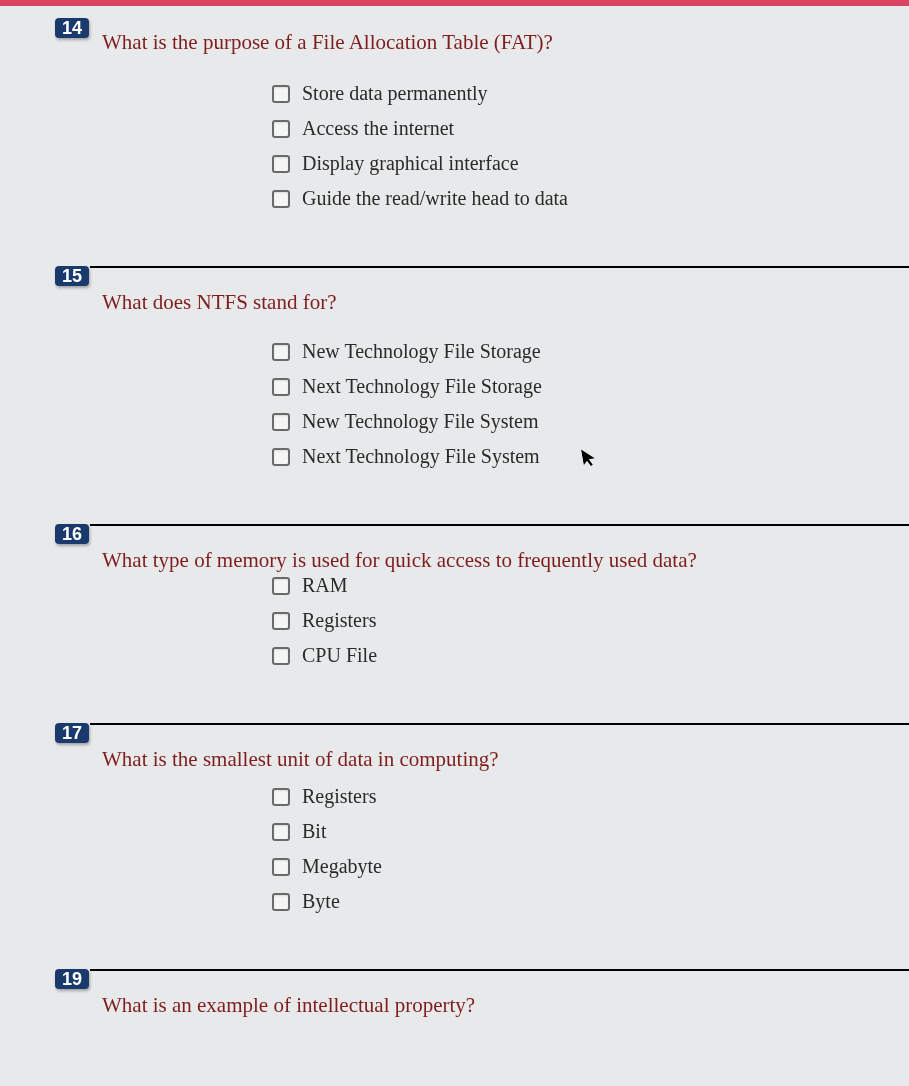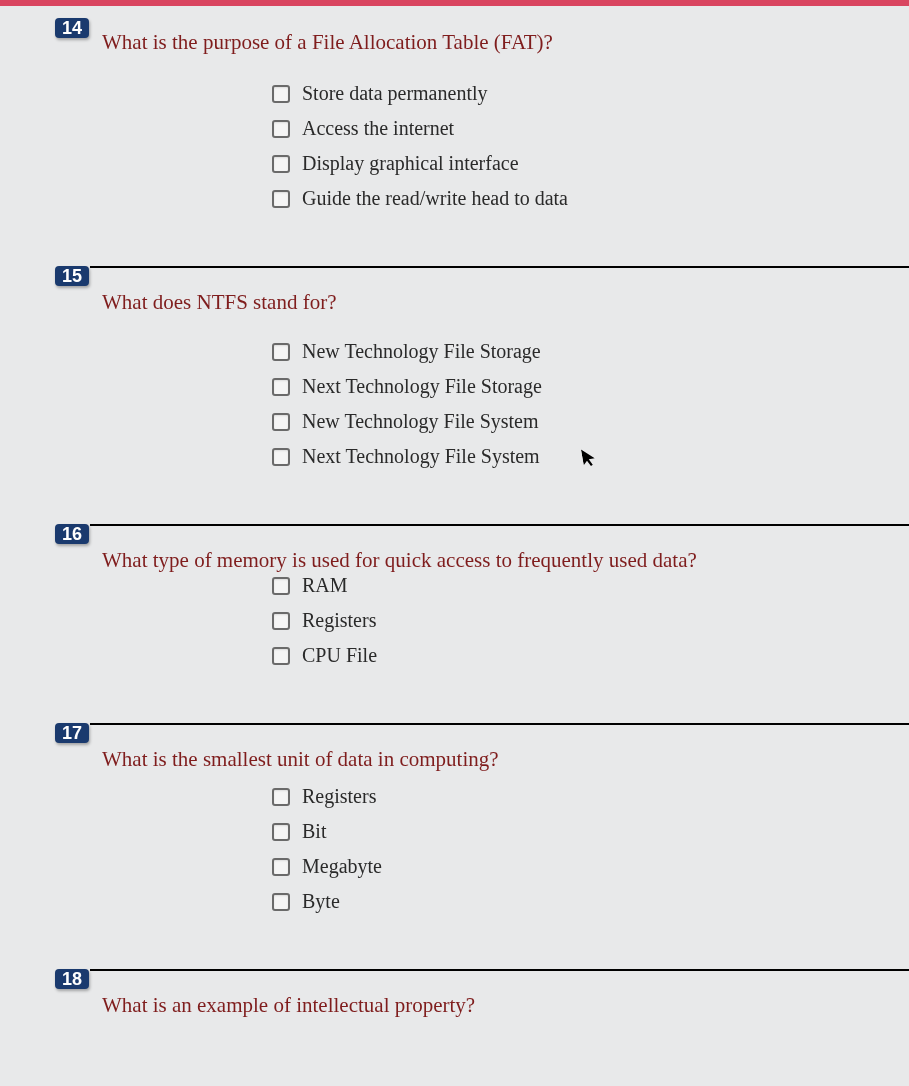--- a/index.html
+++ b/index.html
@@ -181,21 +181,21 @@
         <span>Megabyte</span>
       </div>
       <div class="option">
         <span class="checkbox"></span>
         <span>Byte</span>
       </div>
     </div>
   </div>
 
   <div class="question-block" style="padding-bottom:0;">
-    <div class="q-number">18</div>
+    <div class="q-number">19</div>
     <div class="q-text">What is an example of intellectual property?</div>
   </div>
 
 </div>
 
 <div class="cursor">
   <svg width="16" height="20" viewBox="0 0 16 20">
       <path d="M0 0 L0 16 L4 12 L7 18 L9 17 L6 11 L12 11 Z" fill="#000"></path>
     </svg>
 </div>

